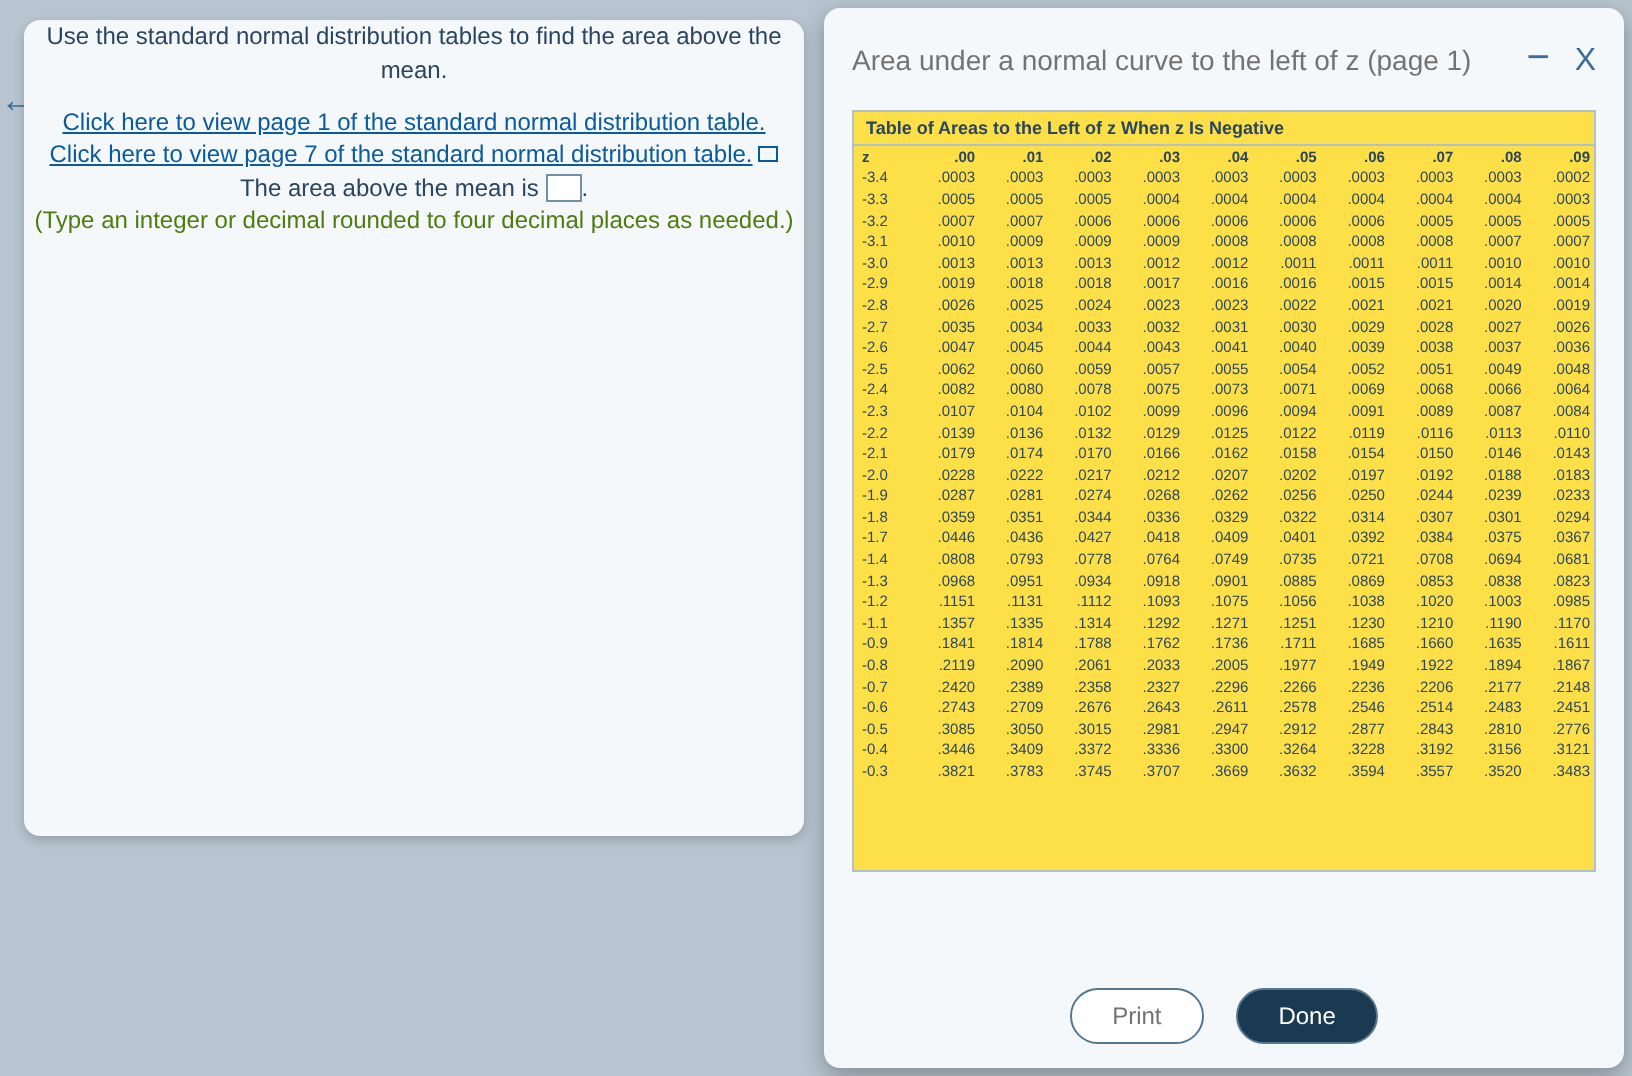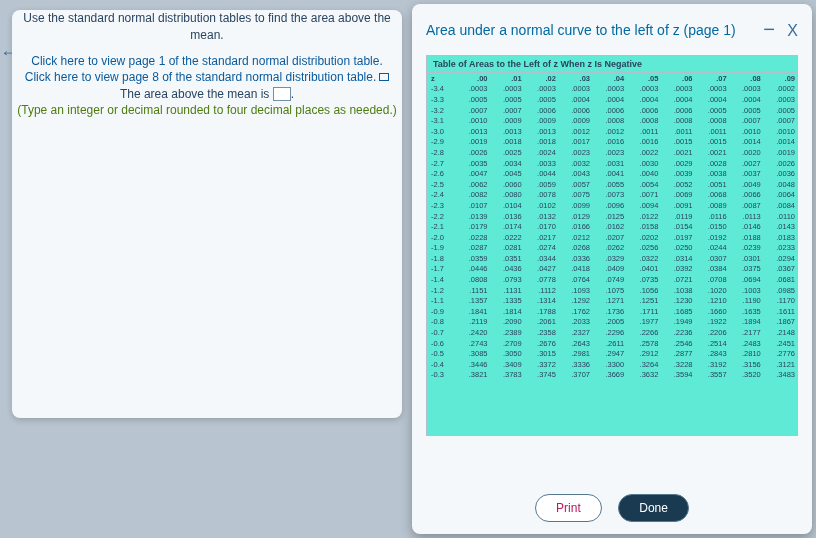--- a/index.html
+++ b/index.html
@@ -18,21 +18,21 @@
   width: 390px;
   height: 408px;
   background: #f5f8fa;
   border-radius: 8px;
   box-shadow: 0 2px 6px rgba(0,0,0,0.2);
   font-size: 12px;
   color: #2a4560;
   text-align: center;
 }
 .left-panel .instr { margin-bottom: 10px; line-height: 1.4; }
-.left-panel .link { color: #0a5a9c; cursor: pointer; display: block; margin: 2px 0; }
+.left-panel .link { color: #0a5a9c; text-decoration: underline; cursor: pointer; display: block; margin: 2px 0; }
 .ext-icon { display: inline-block; width: 10px; height: 8px; border: 1px solid #0a5a9c; margin-left: 3px; vertical-align: middle; }
 .answer-row { line-height: 1.4; }
 .answer-box { display: inline-block; width: 18px; height: 14px; border: 1px solid #7090a8; background: #fff; vertical-align: middle; }
 .hint { color: #4d7c0f; }
 .back-arrow {
   position: absolute;
   left: 0px;
   top: 40px;
   font-size: 18px;
   color: #3a6d9c;
@@ -48,27 +48,27 @@
   box-shadow: 0 4px 12px rgba(0,0,0,0.3);
   display: flex;
   flex-direction: column;
 }
 .modal-header {
   padding: 14px 14px 8px 14px;
   display: flex;
   justify-content: space-between;
   align-items: center;
 }
-.modal-title { font-size: 14px; color: #0369a1; }
+.modal-title { font-size: 14px; color: #737373; }
 .modal-close { font-size: 16px; color: #3a6d9c; cursor: pointer; background: none; border: none; }
 .modal-min { font-size: 20px; color: #3a6d9c; margin-right: 8px; background: none; border: none; cursor: pointer; }
 .cursor-icon { position: absolute; left: 475px; top: 60px; font-size: 10px; color: #000; }
 .table-wrap {
   margin: 6px 14px 0 14px;
-  background: #5eead4;
+  background: #fde047;
   border: 1px solid #b0c0cc;
   font-size: 7.5px;
   color: #2a4560;
   flex: 1;
   overflow: hidden;
 }
 .table-caption { font-weight: bold; font-size: 9px; padding: 3px 6px; border-bottom: 1px solid #b0c0cc; }
 table { border-collapse: collapse; width: 100%; }
 th, td { padding: 0.8px 2px; text-align: right; }
 th { font-weight: bold; }
@@ -79,32 +79,32 @@
 }
 .btn {
   display: inline-block;
   padding: 6px 20px;
   border-radius: 16px;
   font-size: 12px;
   margin: 0 6px;
   cursor: pointer;
   border: 1px solid #55788f;
 }
-.btn-print { background: #fff; color: #be185d; text-align: center; }
+.btn-print { background: #fff; color: #737373; text-align: center; }
 .btn-done { background: #1a3a52; color: #fff; margin-top: 48px; }
 </style>
 </head>
 <body>
 
 <div class="back-arrow">←</div>
 
 <div class="left-panel">
   <div class="instr">Use the standard normal distribution tables to find the area above the mean.</div>
   <a class="link"><span>Click here to view page 1 of the standard normal distribution table.</span></a>
-  <a class="link"><span>Click here to view page 8 of the standard normal distribution table.</span><span class="ext-icon"></span></a>
+  <a class="link"><span>Click here to view page 7 of the standard normal distribution table.</span><span class="ext-icon"></span></a>
   <div class="answer-row">
     <span>The area above the mean is </span>
     <span class="answer-box"></span><span>.</span>
     <div class="hint">(Type an integer or decimal rounded to four decimal places as needed.)</div>
   </div>
 </div>
 
 <span class="cursor-icon">➤</span>
 
 <div class="modal">
@@ -375,20 +375,33 @@
             <td>.0778</td>
             <td>.0764</td>
             <td>.0749</td>
             <td>.0735</td>
             <td>.0721</td>
             <td>.0708</td>
             <td>.0694</td>
             <td>.0681</td>
           </tr>
           <tr>
+            <td>-1.3</td>
+            <td>.0968</td>
+            <td>.0951</td>
+            <td>.0934</td>
+            <td>.0918</td>
+            <td>.0901</td>
+            <td>.0885</td>
+            <td>.0869</td>
+            <td>.0853</td>
+            <td>.0838</td>
+            <td>.0823</td>
+          </tr>
+          <tr>
             <td>-1.2</td>
             <td>.1151</td>
             <td>.1131</td>
             <td>.1112</td>
             <td>.1093</td>
             <td>.1075</td>
             <td>.1056</td>
             <td>.1038</td>
             <td>.1020</td>
             <td>.1003</td>

